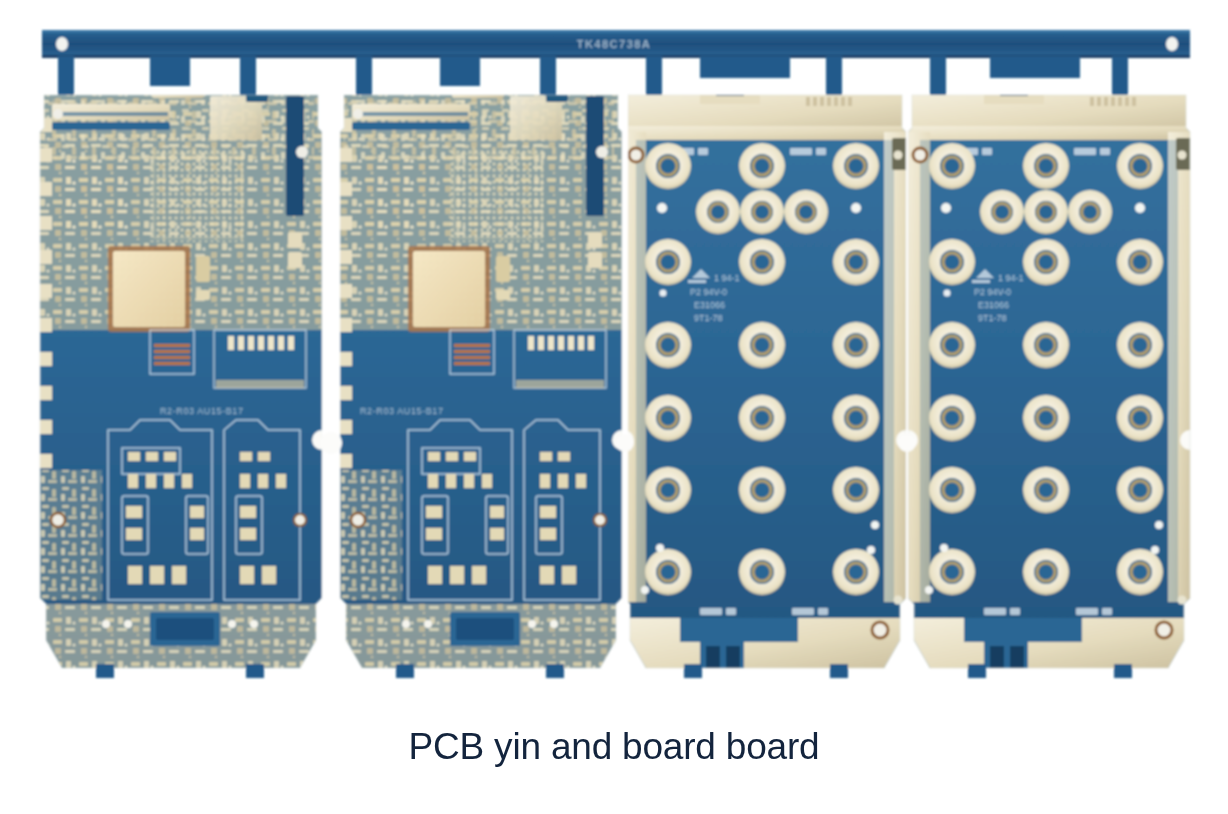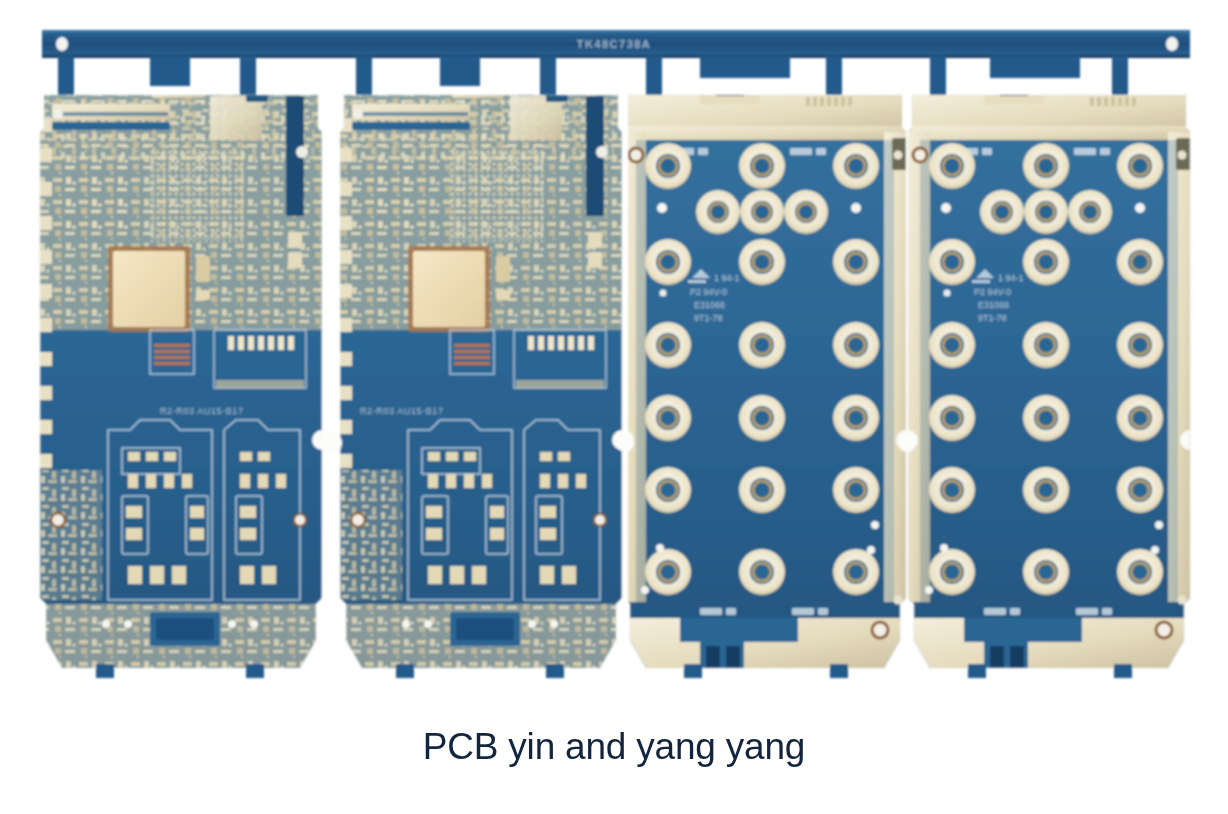--- a/index.html
+++ b/index.html
@@ -838,13 +838,13 @@
       <circle cx="625" cy="443" r="9" fill="#fcfcfa"></circle>
       <circle cx="907" cy="443" r="9" fill="#fcfcfa"></circle>
 
     </g>
 
     <rect x="0" y="0" width="1228" height="700" fill="none"></rect>
   </svg>
 
 </div>
 
-<div id="caption">PCB yin and yang yang</div>
+<div id="caption">PCB yin and board board</div>
 
 </body></html>

